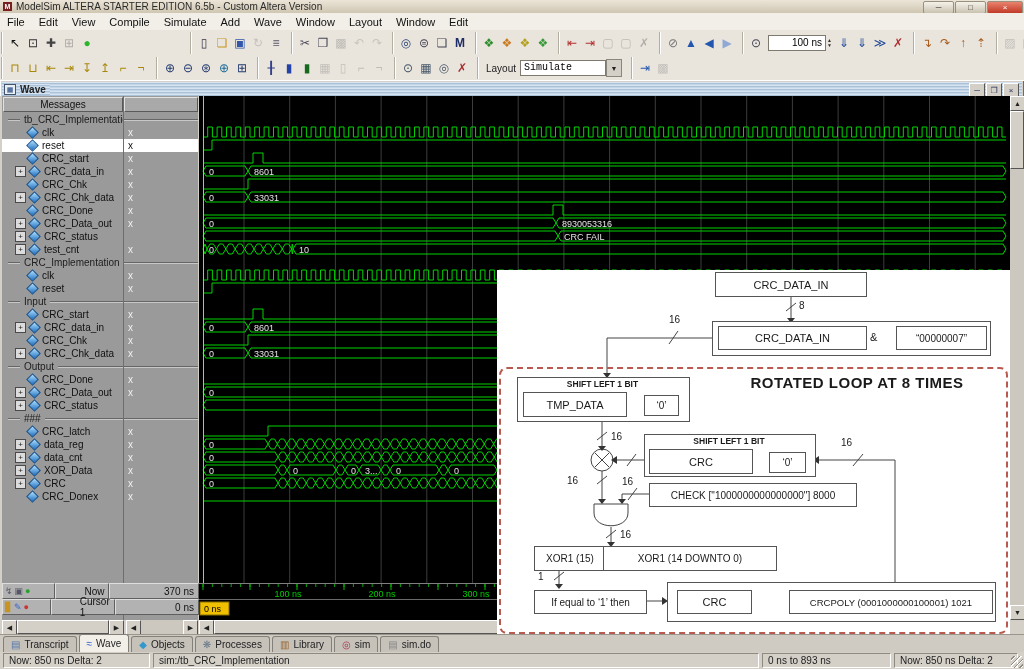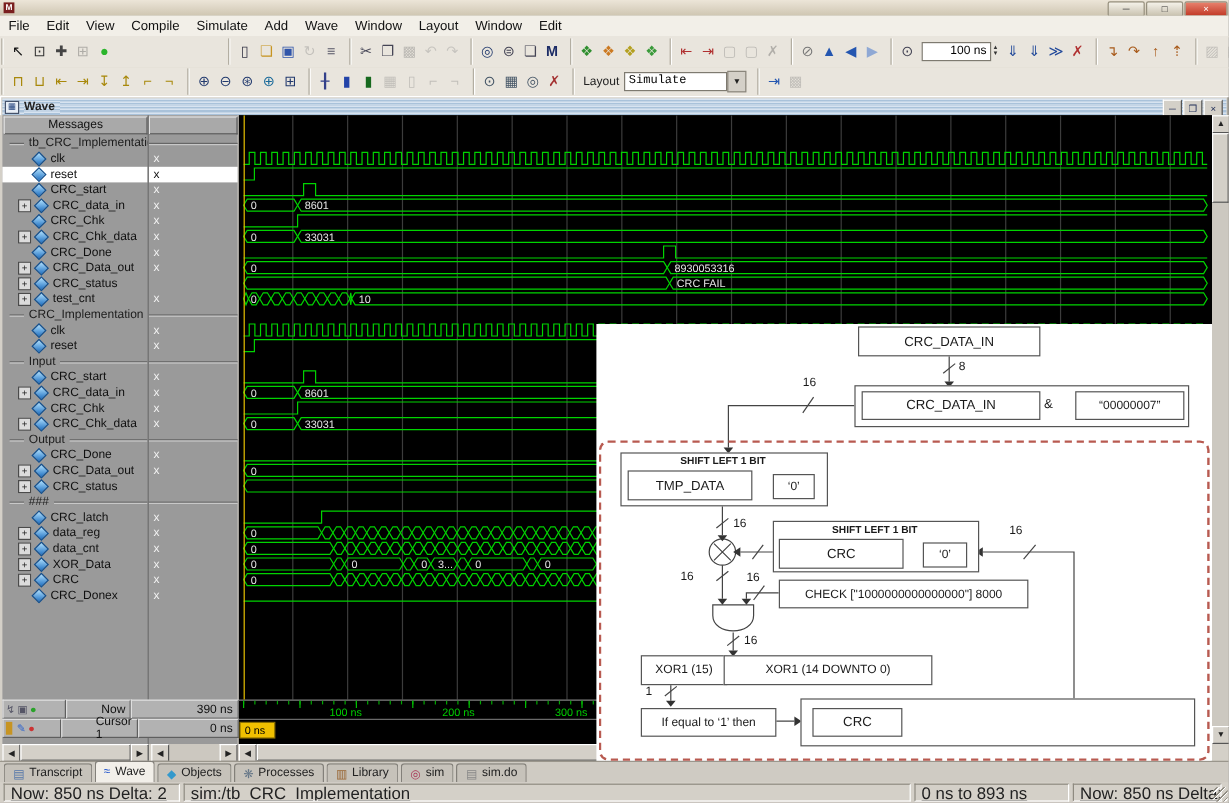--- a/index.html
+++ b/index.html
@@ -111,33 +111,34 @@
   
   #tabbar{position:absolute;left:0;top:634px;width:1024px;height:18px;background:#cfcbc3;
     border-top:1px solid #9a968c;display:flex;align-items:flex-end;padding-left:3px;box-sizing:border-box;}
   .tab{height:15px;display:flex;align-items:center;padding:0 7px;font-size:10px;color:#222;
     background:#c6c2ba;border:1px solid #83807a;border-bottom:none;border-radius:3px 3px 0 0;
     margin-right:2px;white-space:nowrap;}
   .tab.active{background:#f2efe9;height:17px;}
   .tab-icon{margin-right:4px;font-size:10px;}
   
   #statusbar{position:absolute;left:0;top:652px;width:1024px;height:17px;background:#d4d0c8;
-    display:flex;align-items:center;font-size:14px;color:#222;text-decoration:underline;}
+    display:flex;align-items:center;font-size:10px;color:#222;}
   .status-cell{border:1px solid;border-color:#8e8a80 #fff #fff #8e8a80;height:13px;
     display:flex;align-items:center;padding:0 5px;margin-left:3px;white-space:nowrap;overflow:hidden;}
   #grip{position:absolute;right:1px;bottom:1px;width:12px;height:12px;
     background:repeating-linear-gradient(135deg,transparent 0 2px,#908c82 2px 3px,#fff 3px 4px);}
 </style>
 </head>
 <body>
 
 <div id="app">
 
   <div id="titlebar">
     <span id="app-icon">M</span>
+    <span>ModelSim ALTERA STARTER EDITION 6.5b - Custom Altera Version</span>
     <span class="win-btns">
       <span class="win-btn">─</span>
       <span class="win-btn">□</span>
       <span class="win-btn close">×</span>
     </span>
   </div>
 
   <div id="menubar">
       <span class="menu-item">File</span>
       <span class="menu-item">Edit</span>
@@ -979,21 +980,21 @@
           </svg>
       </div>
 
       <div class="tl-row" style="top:487px">
         <span class="tl-cell tl-icons" id="now-icons">
             <span style="color: rgb(85, 85, 102);">↯</span>
             <span style="color: rgb(85, 85, 102);">▣</span>
             <span style="color: rgb(42, 162, 42);">●</span>
           </span>
         <span class="tl-cell tl-name">Now</span>
-        <span class="tl-cell tl-val">390 ns</span>
+        <span class="tl-cell tl-val">370 ns</span>
       </div>
       <div class="tl-row" style="top:503px">
         <span class="tl-cell tl-icons" id="cursor-icons">
             <span style="color: rgb(199, 148, 34);">▊</span>
             <span style="color: rgb(51, 102, 204);">✎</span>
             <span style="color: rgb(204, 51, 51);">●</span>
           </span>
         <span class="tl-cell tl-name">Cursor 1</span>
         <span class="tl-cell tl-val">0 ns</span>
       </div>
@@ -1064,39 +1065,41 @@
             <polygon points="121,229 129,229 125,234"></polygon>
             <polygon points="110,272 118,272 114,277"></polygon>
             <polygon points="58,314 66,314 62,319"></polygon>
             <polygon points="165,327 165,335 171,331"></polygon>
             <polygon points="322,186 322,194 316,190"></polygon>
             <polygon points="133,132 133,140 127,136"></polygon>
             <polygon points="259,187 259,195 253,191"></polygon>
           </g>
         </svg>
         <div id="d-dashed"></div>
+        <div id="d-title">ROTATED LOOP AT 8 TIMES</div>
         <div class="dbox" style="left:218px;top:2px;width:150px;height:23px">CRC_DATA_IN</div>
         <div class="dbox" style="left:215px;top:51px;width:277px;height:33px"></div>
         <div class="dbox" style="left:221px;top:56px;width:147px;height:22px">CRC_DATA_IN</div>
         <div class="dtext" style="left:373px;top:61px;font-size:11px">&amp;</div>
         <div class="dbox" style="left:399px;top:56px;width:89px;height:22px;font-size:10px">“00000007”</div>
         <div class="dbox" style="left:20px;top:107px;width:171px;height:43px"></div>
         <div class="dsub" style="left:22px;top:109px;width:167px">SHIFT LEFT 1 BIT</div>
         <div class="dbox" style="left:26px;top:122px;width:102px;height:23px">TMP_DATA</div>
         <div class="dbox" style="left:147px;top:125px;width:33px;height:19px;font-size:10px">‘0’</div>
         <div class="dbox" style="left:147px;top:164px;width:170px;height:41px"></div>
         <div class="dsub" style="left:149px;top:166px;width:166px">SHIFT LEFT 1 BIT</div>
         <div class="dbox" style="left:152px;top:179px;width:102px;height:23px">CRC</div>
         <div class="dbox" style="left:272px;top:182px;width:35px;height:19px;font-size:10px">‘0’</div>
         <div class="dbox" style="left:152px;top:213px;width:206px;height:22px;font-size:10px">CHECK ["1000000000000000"] 8000</div>
         <div class="dbox" style="left:37px;top:276px;width:70px;height:23px;font-size:10px">XOR1 (15)</div>
         <div class="dbox" style="left:106px;top:276px;width:172px;height:23px;font-size:10px">XOR1 (14 DOWNTO 0)</div>
         <div class="dbox" style="left:37px;top:320px;width:111px;height:22px;font-size:10px">If equal to ‘1’ then</div>
         <div class="dbox" style="left:170px;top:312px;width:327px;height:38px"></div>
         <div class="dbox" style="left:180px;top:320px;width:73px;height:22px">CRC</div>
+        <div class="dbox" style="left:292px;top:320px;width:202px;height:22px;font-size:9.5px">CRCPOLY (0001000000100001) 1021</div>
         <div class="dtext" style="left:302px;top:30px">8</div>
         <div class="dtext" style="left:172px;top:44px">16</div>
         <div class="dtext" style="left:114px;top:161px">16</div>
         <div class="dtext" style="left:344px;top:167px">16</div>
         <div class="dtext" style="left:70px;top:205px">16</div>
         <div class="dtext" style="left:125px;top:206px">16</div>
         <div class="dtext" style="left:123px;top:259px">16</div>
         <div class="dtext" style="left:41px;top:301px">1</div>
       </div>
     </div>

